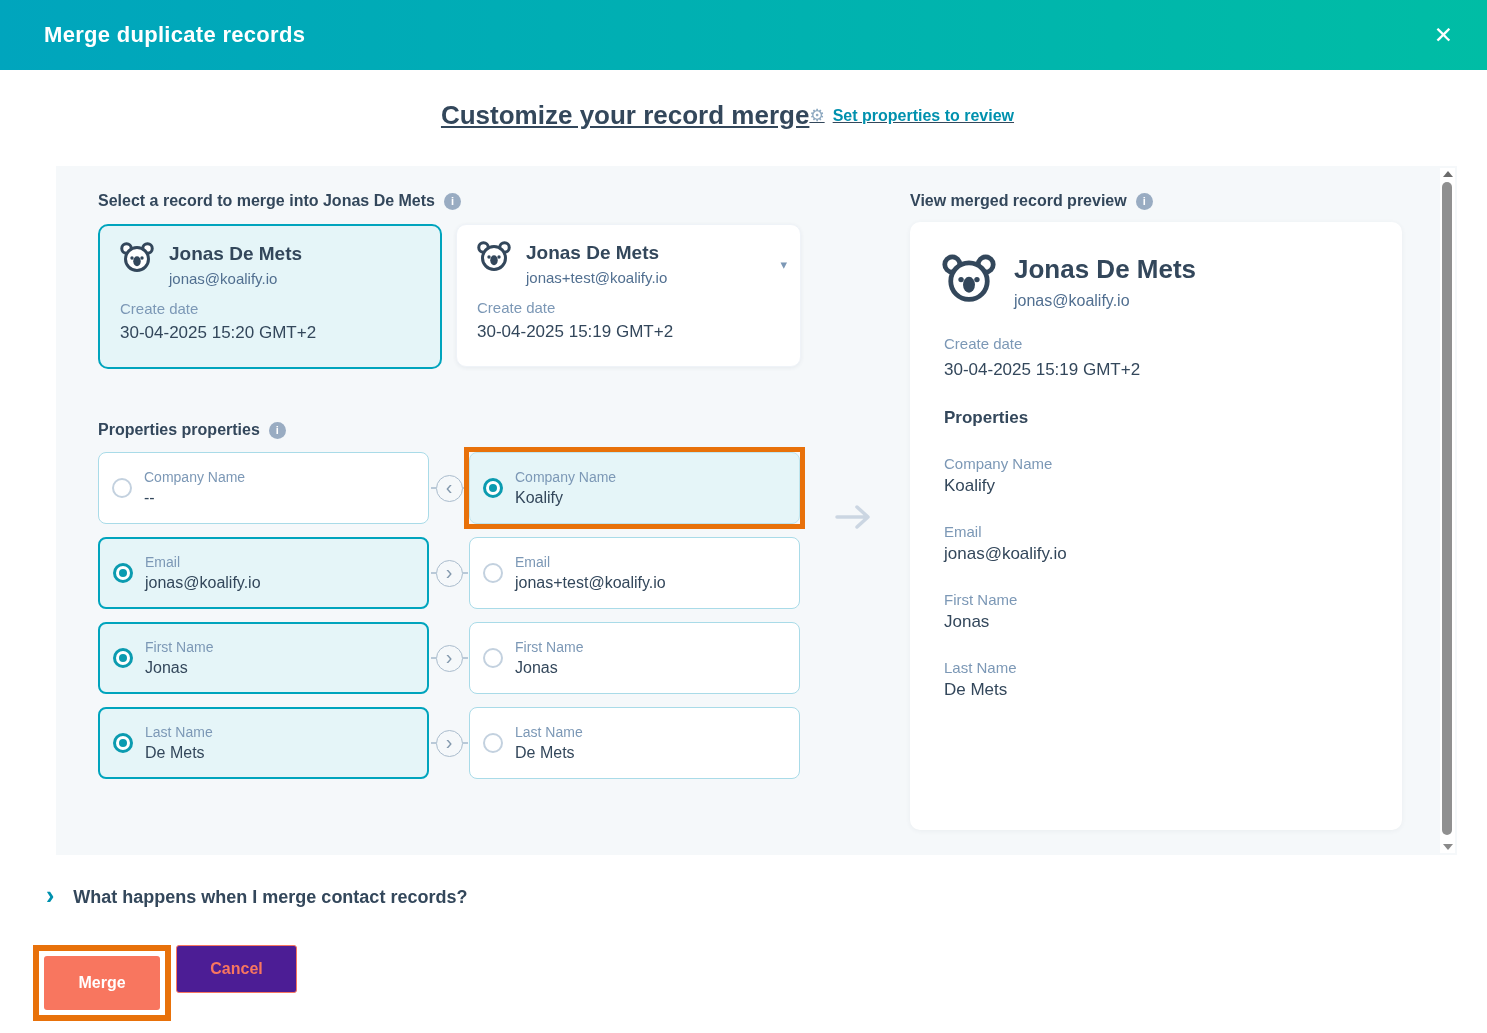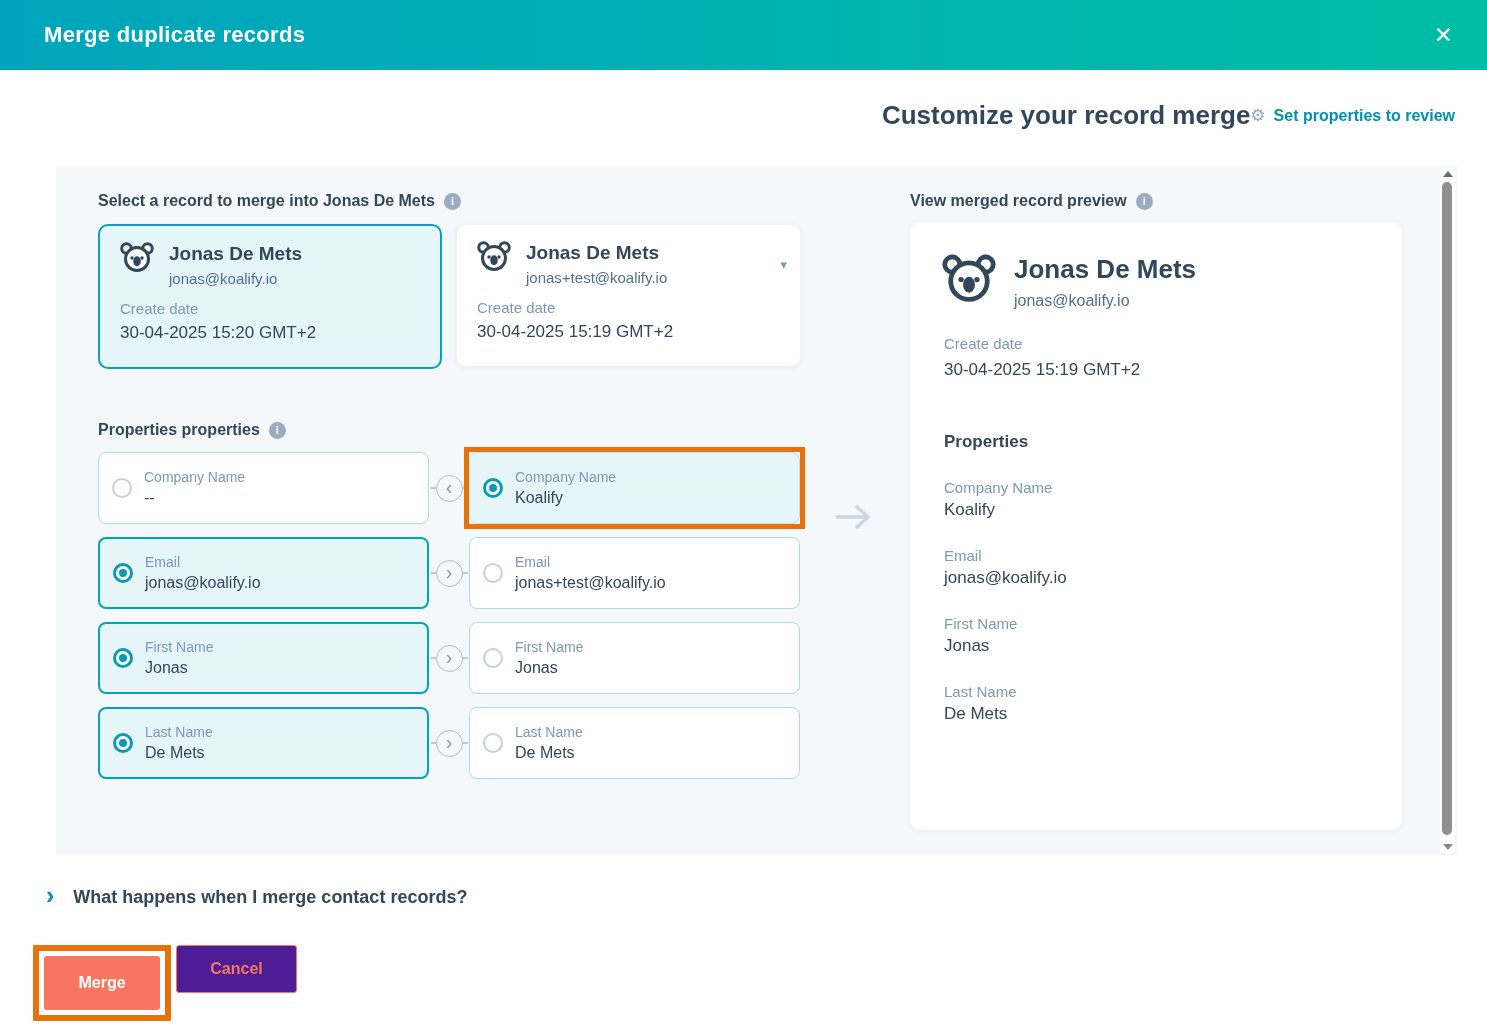--- a/index.html
+++ b/index.html
@@ -8,22 +8,22 @@
     font-family: "Liberation Sans", sans-serif;
     background:#fff; color:#33475b; position:relative; overflow:hidden;
   }
   
   .modal-header{ position:absolute; top:0; left:0; width:1487px; height:70px;
     background:linear-gradient(90deg,#00a5bd 0%,#00bda5 100%);
     display:flex; align-items:center; justify-content:space-between; padding:0 34px 0 44px;}
   .modal-title{ color:#fff; font-size:22px; font-weight:bold; letter-spacing:.3px;}
   .close-btn{ color:#fff; font-size:23px; line-height:1; cursor:pointer; font-weight:normal;}
   
-  .heading-row{ position:absolute; top:100px; left:56px; width:1399px;
-    display:flex; justify-content:flex-end; align-items:center;}
+  .heading-row{ position:absolute; top:100px; left:28px; width:1399px;
+    display:flex; justify-content:center; align-items:center;text-decoration:underline;}
   .page-title{ font-size:26px; font-weight:bold; }
   .set-props{ display:flex; align-items:center; gap:8px; color:#0091ae;
     font-size:16px; font-weight:bold; cursor:pointer;}
   .gear{ color:#8ea9c1; font-size:17px; font-weight:normal;}
   
   .panel{ position:absolute; top:166px; left:56px; width:1401px; height:689px; background:#f5f8fa;}
   .section-title{ display:flex; align-items:center; gap:9px; font-size:16px; font-weight:bold;}
   .info-icon{ width:17px; height:17px; border-radius:50%; background:#99acc2; color:#fff;
     font-size:11px; font-weight:bold; display:inline-flex; align-items:center;
     justify-content:center; cursor:pointer;}
@@ -63,21 +63,21 @@
   .flow-arrow{ position:absolute; left:779px; top:336px;}
   
   .right-col{ position:absolute; left:846px; top:26px; width:500px;padding-left:8px;}
   .preview-card{ margin-top:12px; background:#fff; border-radius:10px; height:608px;
     padding:30px 32px; box-shadow:0 1px 5px rgba(45,62,80,.06);}
   .pv-top{ display:flex; gap:18px; align-items:flex-start; margin-top:2px;}
   .pv-name{ font-size:26px; font-weight:bold;}
   .pv-email{ font-size:16px; color:#516f90; margin-top:7px;}
   .pv-datelabel{ font-size:15px; color:#7c98b6; margin-top:25px; margin-left:2px;}
   .pv-date{ font-size:17px; margin-top:8px; margin-left:2px;}
-  .pv-props-title{ font-size:17px; font-weight:bold; margin-top:52px; margin-left:2px;}
+  .pv-props-title{ font-size:17px; font-weight:bold; margin-top:28px; margin-left:2px;}
   .pv-prop{ margin-top:27px; margin-left:2px;}
   .pv-prop .prop-value{ font-size:17px;}
   
   .scrollbar{ position:absolute; top:2px; right:2px; bottom:2px; width:15px; background:#fff;}
   .sb-thumb{ position:absolute; top:14px; bottom:18px; left:2px; width:10px;
     background:#909090; border-radius:6px; cursor:pointer;}
   .sb-up{ position:absolute; top:3px; left:3px; width:0; height:0;
     border-left:5px solid transparent; border-right:5px solid transparent;
     border-bottom:6px solid #6b6b6b; cursor:pointer;}
   .sb-down{ position:absolute; bottom:3px; left:3px; width:0; height:0;

